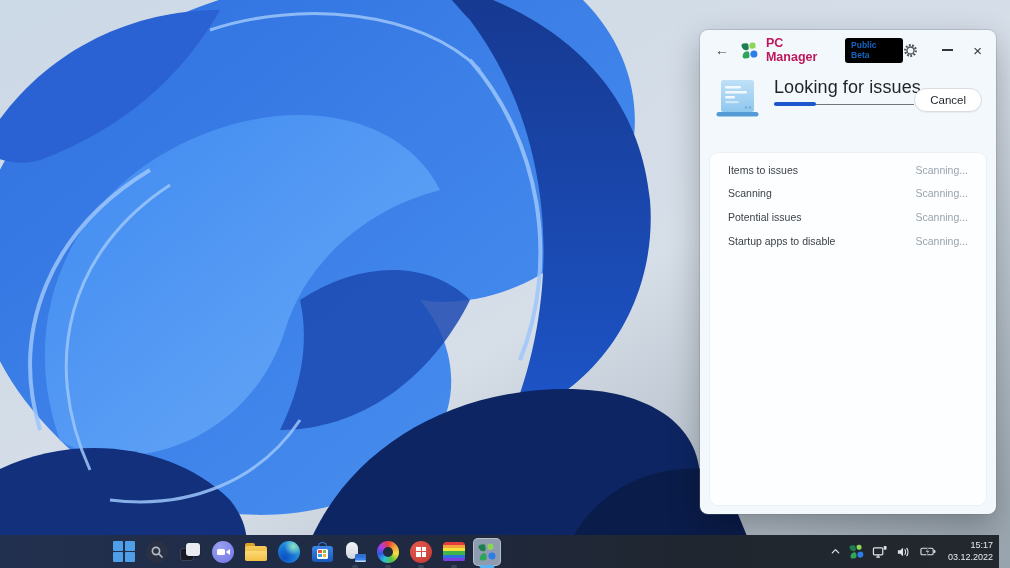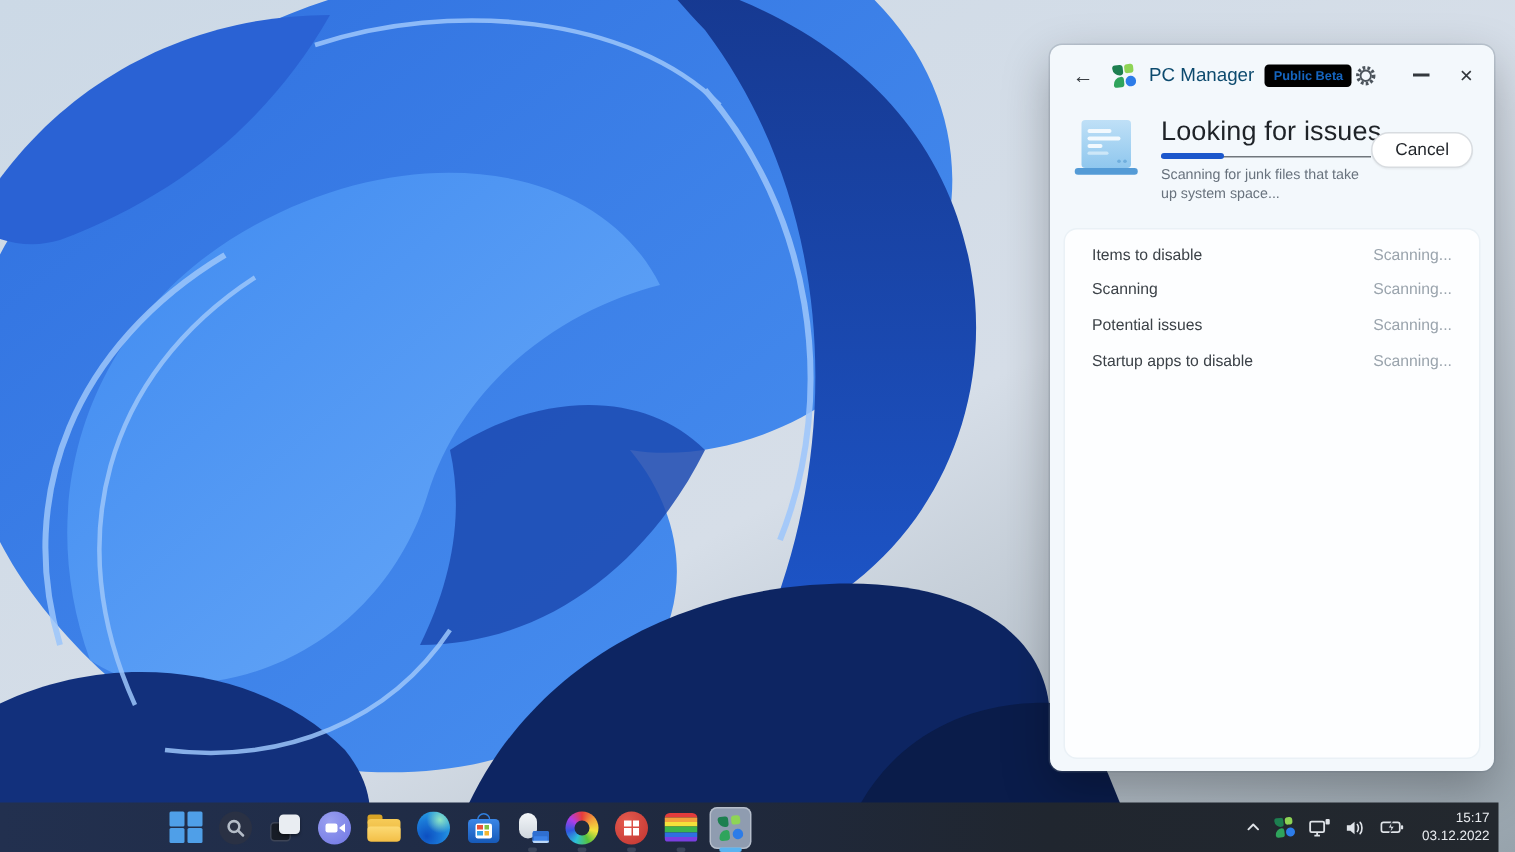--- a/index.html
+++ b/index.html
@@ -16,21 +16,21 @@
     box-shadow:0 12px 32px rgba(0,0,0,0.28), 0 0 0 1px rgba(125,140,155,0.28);
   }
   .win-header { height:40px; display:flex; align-items:center; padding:0 14px; }
   .back-btn { font-size:14px; color:#3a3f44; cursor:default; width:16px; text-align:center; }
   .pinwheel { position:relative; display:inline-block; width:15px; height:15px; transform:rotate(-6deg); }
   .pw { position:absolute; }
   .pw-tl { left:0; top:0; width:7px; height:7px; background:#1d7f50; border-radius:2px 2px 2px 5px; }
   .pw-tr { right:1px; top:0; width:6px; height:6px; background:#8ed455; border-radius:2px; }
   .pw-bl { left:0; bottom:0; width:7px; height:7px; background:#2fa45c; border-radius:5px 2px 2px 2px; }
   .pw-br { right:0; bottom:0; width:7px; height:7px; background:#2d7ce8; border-radius:50%; }
-  .win-title { margin-left:9px; font-size:12.5px; font-weight:400; color:#0c4a6e; }
+  .win-title { margin-left:9px; font-size:12.5px; font-weight:700; color:#be185d; }
   .beta-badge { margin-left:7px; font-size:8.5px; font-weight:700; color:#1565c0; background:#000000; padding:2.5px 6px; border-radius:3px; }
   .gear-btn { margin-left:auto; display:flex; align-items:center; }
   .min-btn { margin-left:24px; width:11px; height:11px; display:flex; align-items:center; }
   .min-btn i { display:block; width:11px; height:1.4px; background:#33383d; }
   .close-btn { margin-left:20px; font-size:15px; color:#33383d; line-height:1; }
 
   
   .scan { display:flex; align-items:flex-start; padding:7px 14px 0 14px; }
   .scan-text { margin-left:13px; width:140px; }
   .scan-heading { font-size:18px; font-weight:400; color:#1f2328; letter-spacing:0.1px; margin-bottom:4px; white-space:nowrap; }
@@ -187,28 +187,27 @@
         <circle cx="32" cy="30.5" r="1.2" fill="#6faedd"></circle>
           <circle cx="36" cy="30.5" r="1.2" fill="#6faedd"></circle>
         <rect x="2.5" y="35" width="42" height="4.5" rx="2.2" fill="#549bd6"></rect>
       </svg>
       <div class="scan-text">
         <div class="scan-heading">Looking for issues...</div>
         <div class="progress">
           <div class="progress-track"></div>
           <div class="progress-fill" style="width: 30%;"></div>
         </div>
-        <div class="scan-sub">Scanning for junk files that take up system space...</div>
       </div>
       <button class="cancel-btn">Cancel</button>
     </div>
 
     <div class="panel">
       <div class="issue-row">
-        <span class="issue-label">Items to disable</span>
+        <span class="issue-label">Items to issues</span>
         <span class="issue-status">Scanning...</span>
       </div>
       <div class="issue-row">
         <span class="issue-label">Scanning</span>
         <span class="issue-status">Scanning...</span>
       </div>
       <div class="issue-row">
         <span class="issue-label">Potential issues</span>
         <span class="issue-status">Scanning...</span>
       </div>

